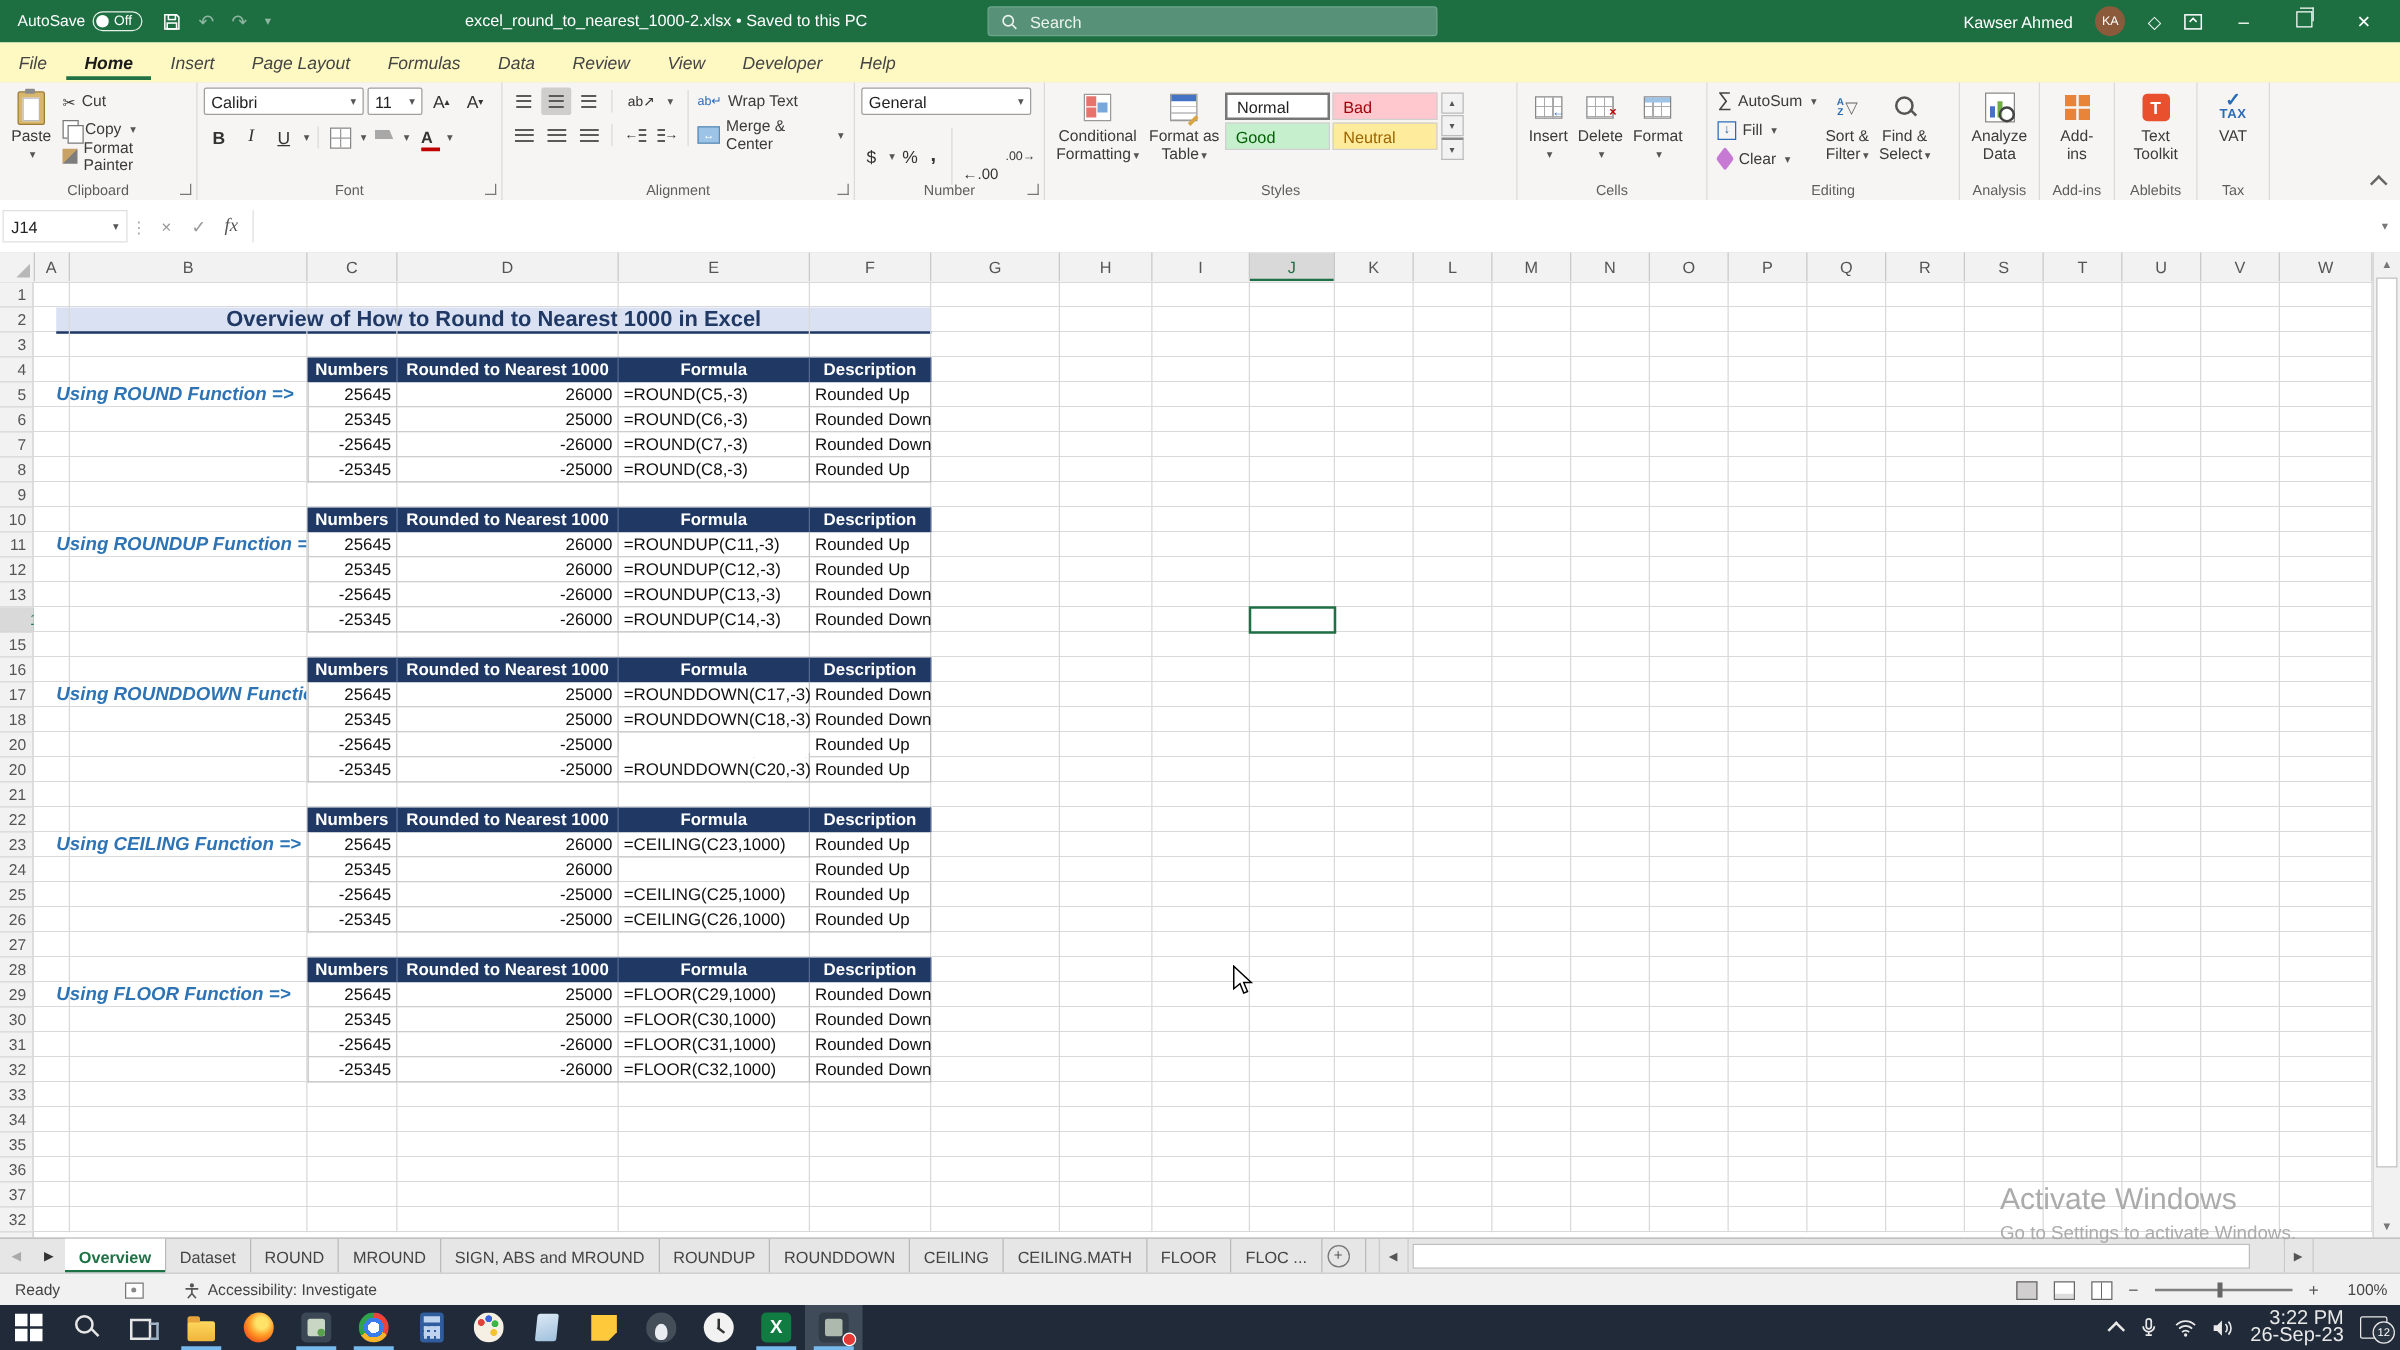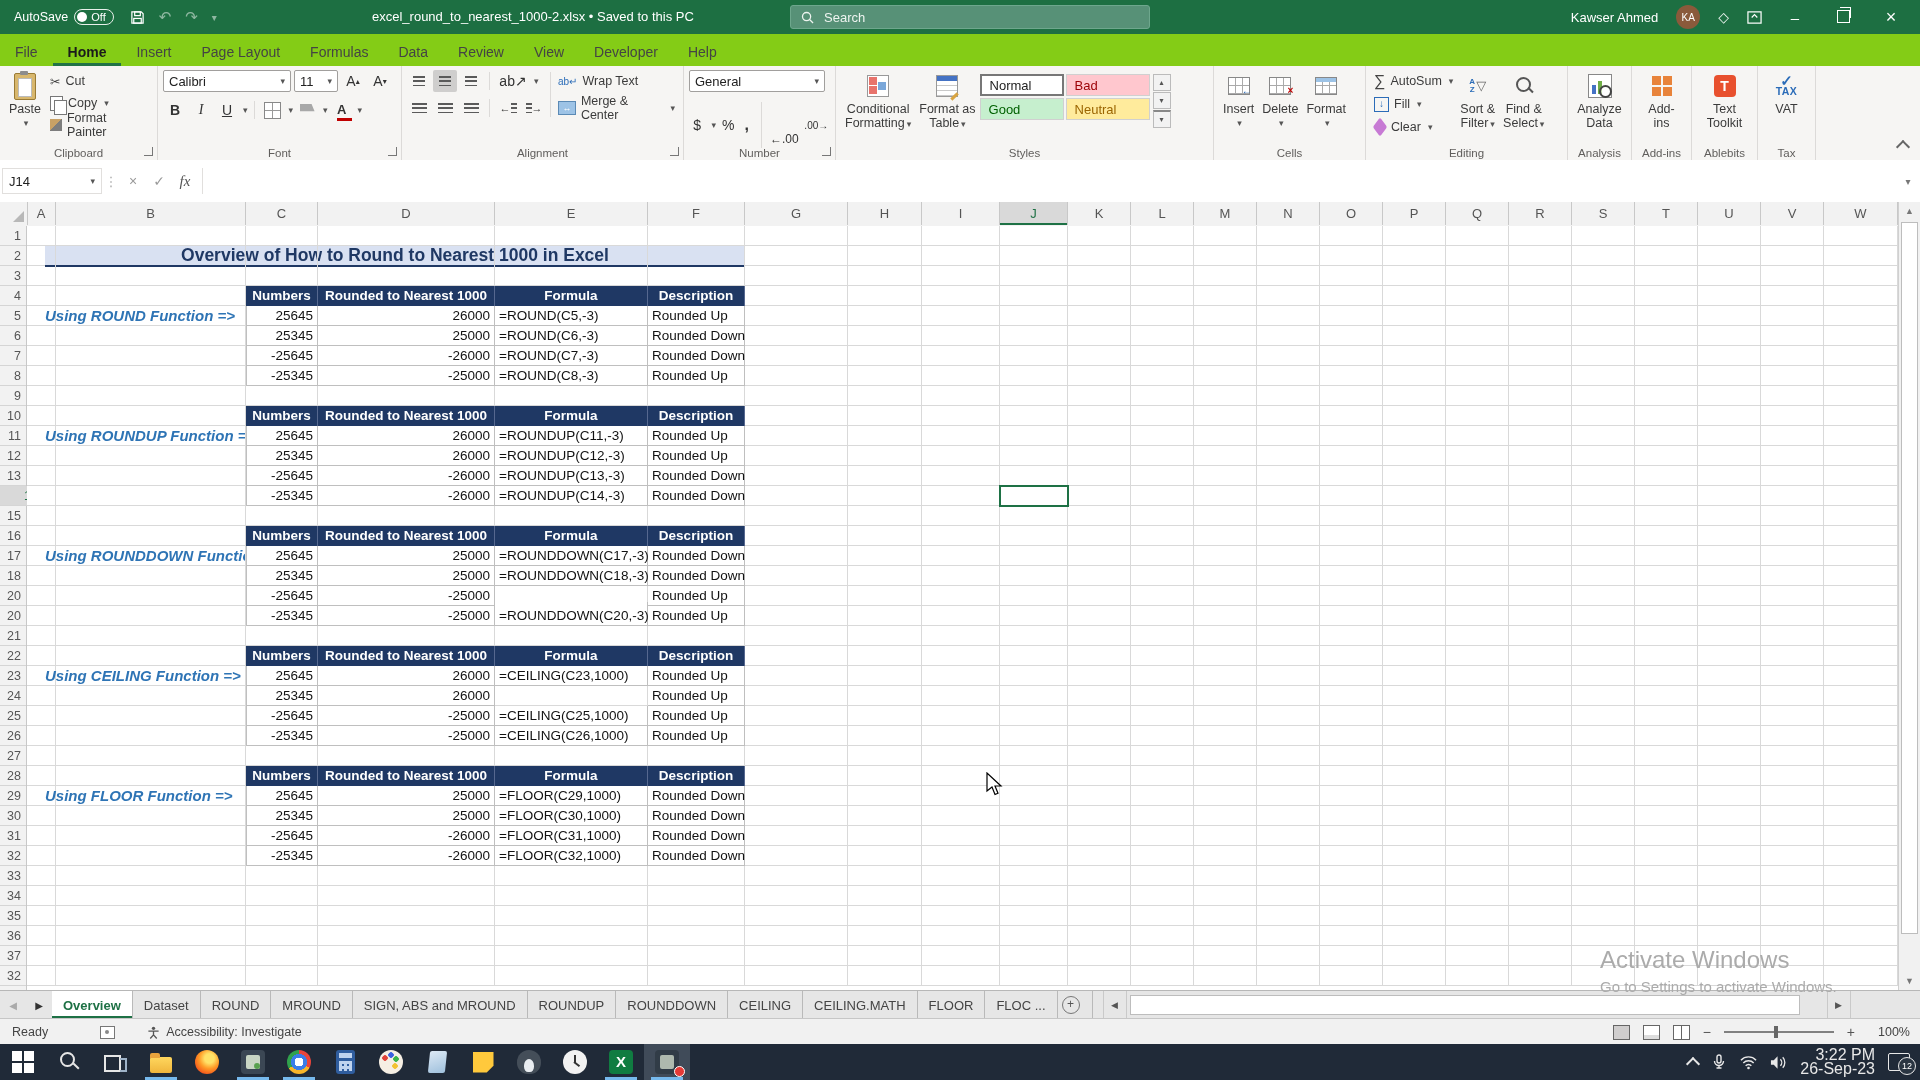--- a/index.html
+++ b/index.html
@@ -15,21 +15,21 @@
   .doc-title{position:absolute;left:372px;top:0;height:34px;line-height:34px;font-size:13px;color:#fff;white-space:nowrap;}
   .searchpill{position:absolute;left:790px;top:5px;width:360px;height:24px;background:#579177;border:1px solid #6ea78d;border-radius:3px;display:flex;align-items:center;gap:10px;color:#eef4f0;font-size:13px;padding-left:10px;box-sizing:border-box;}
   .tb-right{position:absolute;right:0;top:0;height:34px;display:flex;align-items:center;gap:18px;padding-right:14px;}
   .uname{font-size:13px;}
   .avatar{width:24px;height:24px;border-radius:50%;background:#8a5a3b;color:#fff;font-size:10px;display:flex;align-items:center;justify-content:center;}
   .tb-ic{font-size:14px;opacity:.95;}
   .winbtn{width:30px;text-align:center;font-size:15px;}
   .restore{position:relative;width:11px;height:11px;border:1px solid #fff;display:inline-block;}
   .restore:before{content:'';position:absolute;left:2px;top:-4px;width:10px;height:10px;border:1px solid #fff;border-bottom:none;border-left:none;}
   
-  .tabrow{position:absolute;left:0;top:34px;width:1920px;height:32px;background:#84cc16;border-bottom:1px solid #E1DFDD;display:flex;align-items:flex-end;}
+  .tabrow{position:absolute;left:0;top:34px;width:1920px;height:32px;background:#fef9c3;border-bottom:1px solid #E1DFDD;display:flex;align-items:center;font-style:italic;}
   .rtab{padding:6px 15px;font-size:14px;color:#444;}
   .rtab.active{color:#1b1b1b;font-weight:bold;box-shadow:inset 0 -3px 0 #217346;}
   .tr-right{position:absolute;right:14px;top:3px;display:flex;gap:8px;}
   .pillbtn{display:flex;align-items:center;gap:6px;height:25px;padding:0 11px;background:#fff;border:1px solid #c8c6c4;border-radius:4px;font-size:13px;color:#333;margin-top:36px;}
   
   .ribbon{position:absolute;left:0;top:66px;width:1920px;height:94px;background:#F6F5F3;border-bottom:1px solid #D8D6D4;display:flex;}
   .g{position:relative;height:94px;border-right:1px solid #DCDAD8;box-sizing:border-box;padding:4px 5px 16px;flex:none;}
   .gl{position:absolute;bottom:1px;left:0;right:0;text-align:center;font-size:11.5px;color:#605E5C;}
   .launcher{position:absolute;right:4px;bottom:4px;width:8px;height:8px;border-right:1.5px solid #777;border-bottom:1.5px solid #777;}
   .bb{display:flex;flex-direction:column;align-items:center;justify-content:flex-start;font-size:12.5px;color:#3b3b3b;line-height:14px;text-align:center;padding:2px 4px;}
@@ -342,21 +342,21 @@
             <span class="fbtn2">
                 <span class="bars sm"></span>
               </span>
             <span class="fbtn2 sel-toggle">
                 <span class="bars sm"></span>
               </span>
             <span class="fbtn2">
                 <span class="bars sm"></span>
               </span>
             <span class="vr"></span>
-            <span class="fbtn2" style="width:34px;font-size:14px;">ab↗</span>
+            <span class="fbtn2" style="width:34px;font-size:11px;">ab↗</span>
             <span class="mini">▾</span>
           </div>
           <div style="display:flex;align-items:center;gap:2px;">
             <span class="fbtn2">
                 <span class="bars"></span>
               </span>
             <span class="fbtn2">
                 <span class="bars"></span>
               </span>
             <span class="fbtn2">

